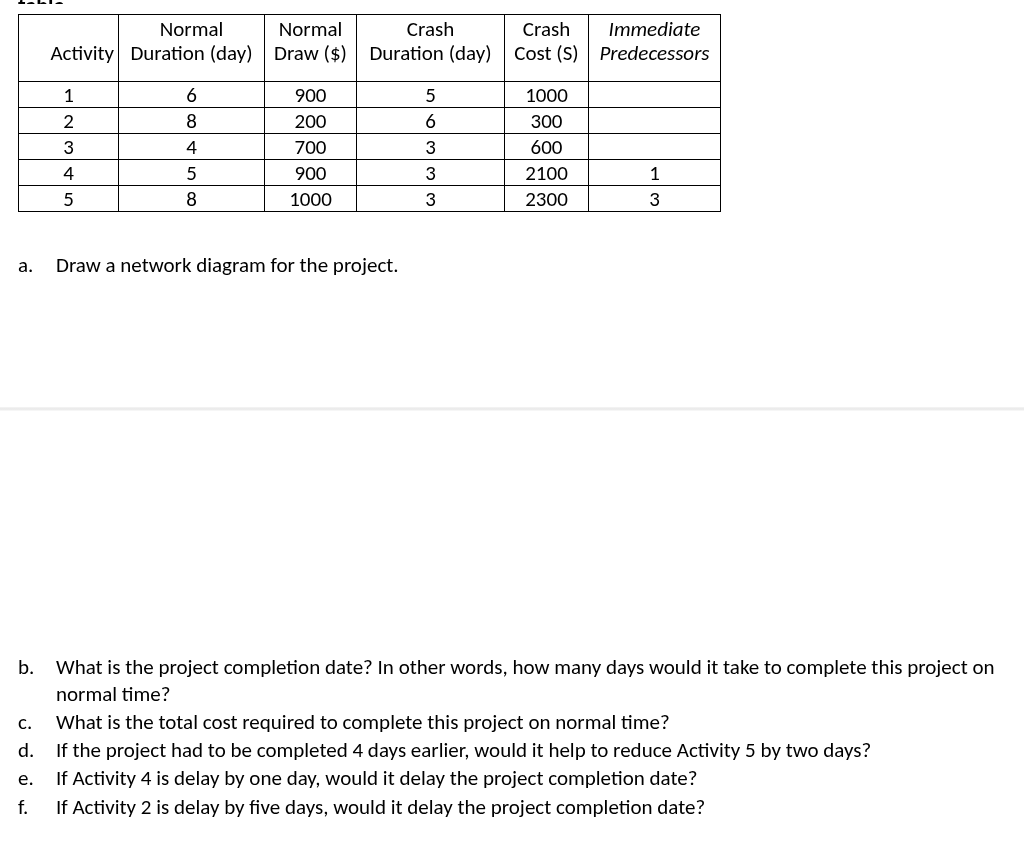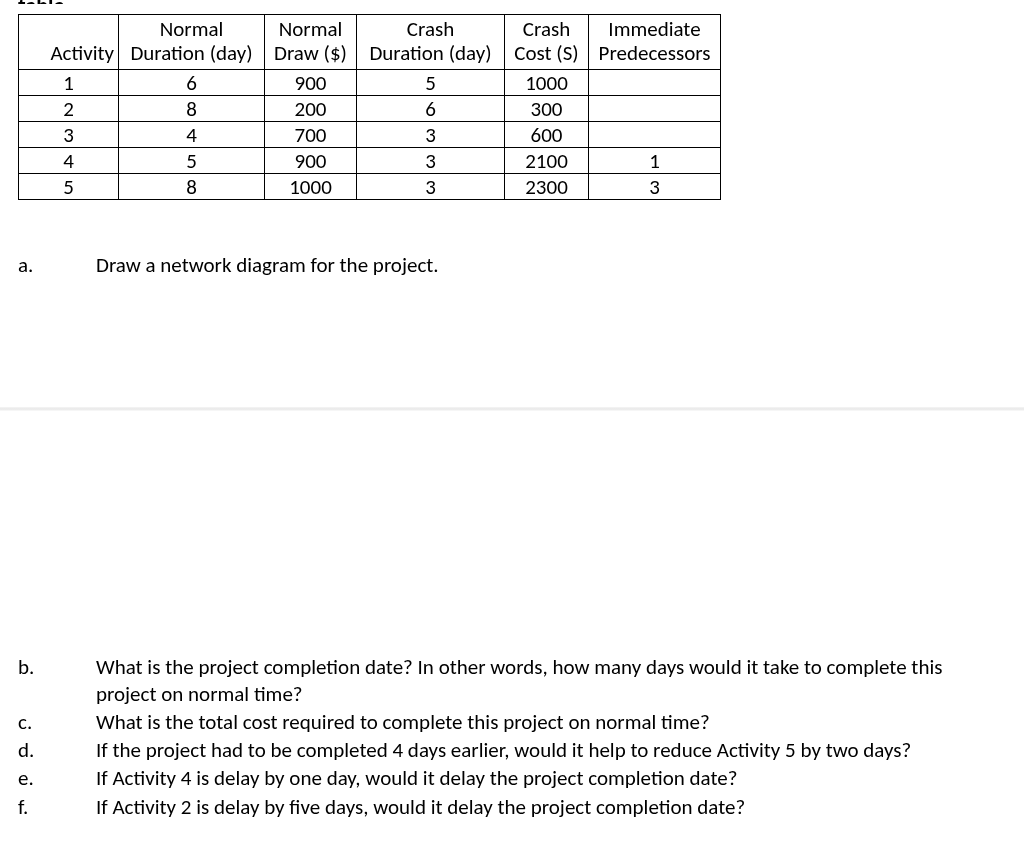--- a/index.html
+++ b/index.html
@@ -39,48 +39,47 @@
       text-align: center;
       font-weight: normal;
       vertical-align: middle;
       line-height: 1.15;
       padding: 0 4px;
       height: 26px;
     }
     th {
       font-weight: normal;
       padding-top: 2px;
-      padding-bottom: 4px;
+      padding-bottom: 16px;
     }
     .col-activity { width: 100px; text-align: right; }
     .col-nd { width: 146px; }
     .col-nc { width: 92px; }
     .col-cd { width: 148px; }
     .col-cc { width: 84px; }
-    .col-pred { width: 132px; }
+    .col-pred { width: 132px; font-style: italic; }
     .questions {
       position: absolute;
       left: 18px;
       top: 252px;
       right: 24px;
     }
     .question-item {
       display: flex;
       align-items: flex-start;
       gap: 16px;
       line-height: 1.25;
       margin-bottom: 2px;
     }
     .question-marker {
       min-width: 22px;
       text-align: left;
     }
     .question-text {
       flex: 1;
-      margin-left: 40px;
     }
     .gap-large {
       height: 374px;
     }
     .hr-light {
       position: absolute;
       left: 0;
       right: 0;
       top: 407px;
       height: 4px;

